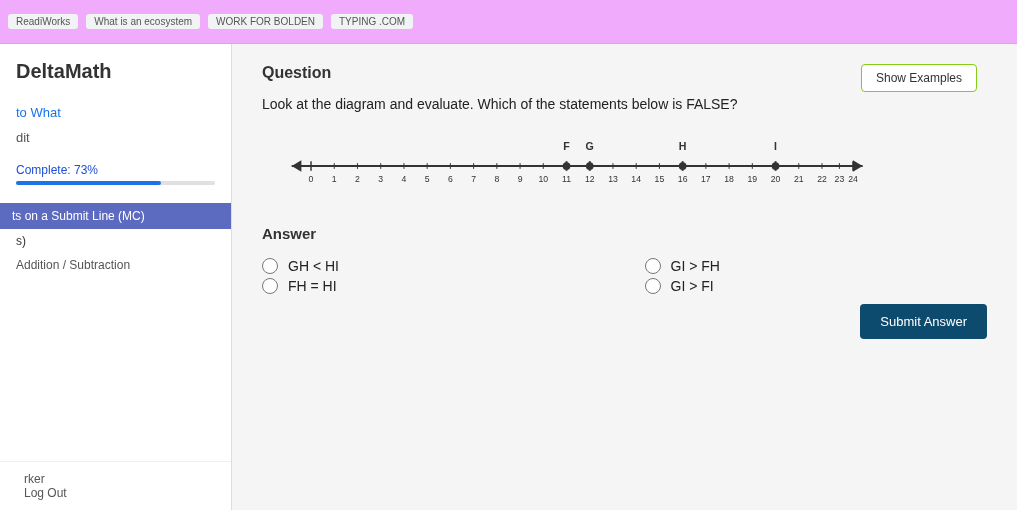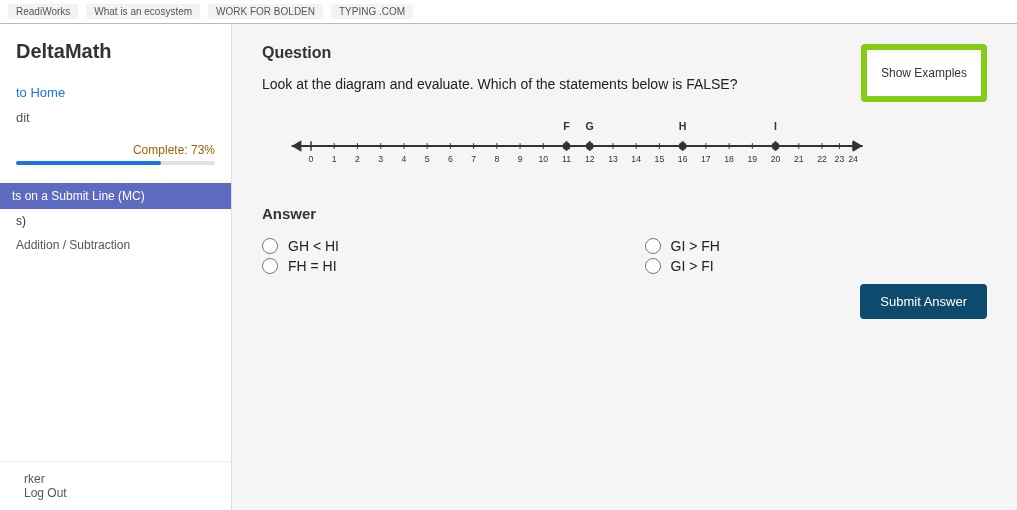--- a/index.html
+++ b/index.html
@@ -8,22 +8,22 @@
       background: #e8e8e8;
       width: 1017px;
       height: 510px;
       overflow: hidden;
       display: flex;
       flex-direction: column;
     }
 
     
     .browser-bar {
-      background: #ffffff;
-      height: 24px;
+      background: #f0abfc;
+      height: 44px;
       display: flex;
       align-items: center;
       padding: 0 8px;
       gap: 8px;
       font-size: 11px;
       color: #333;
       border-bottom: 1px solid #bbb;
     }
     .browser-bar span {
       background: #f1f3f4;
@@ -67,23 +67,22 @@
       cursor: pointer;
       text-decoration: none;
     }
     .sidebar-edit {
       padding: 4px 16px;
       font-size: 13px;
       color: #555;
     }
     .progress-section {
       padding: 6px 16px;
-      text-align: right;
-      font-size: 12px;
-      color: #a16207;
+      font-size: 12px;
+      color: #1d4ed8;
     }
     .progress-bar-outer {
       height: 4px;
       background: #e0e0e0;
       border-radius: 2px;
       margin-top: 4px;
     }
     .progress-bar-inner {
       height: 4px;
       background: #1a73e8;
@@ -128,25 +127,25 @@
     }
     .question-label {
       font-size: 16px;
       font-weight: bold;
       color: #333;
       margin-bottom: 12px;
     }
     .show-examples-btn {
       position: absolute;
       top: 20px;
-      right: 30px;
+      right: 40px;
       background: #fff;
-      border: 6px solid #84cc16;
+      border: 1px solid #84cc16;
       border-radius: 4px;
-      padding: 16px 14px;
+      padding: 6px 14px;
       font-size: 12px;
       color: #333;
       cursor: pointer;
     }
     .question-text {
       font-size: 14px;
       color: #222;
       margin-bottom: 12px;
       line-height: 1.5;
     }
@@ -207,21 +206,21 @@
   <span>What is an ecosystem</span>
   <span>WORK FOR BOLDEN</span>
   <span>TYPING .COM</span>
 </div>
 
 <div class="main-layout">
 
   <div class="sidebar">
     <div class="sidebar-logo">DeltaMath</div>
     <div class="sidebar-nav">
-      <a class="sidebar-link">to Home</a>
+      <a class="sidebar-link">to What</a>
       <div class="sidebar-edit">dit</div>
     </div>
     <div class="progress-section">
       <span>Complete: 73%</span>
       <div class="progress-bar-outer">
         <div class="progress-bar-inner"></div>
       </div>
     </div>
     <div class="section-header">ts on a Submit Line (MC)</div>
     <div class="sidebar-sub-item">s)</div>

